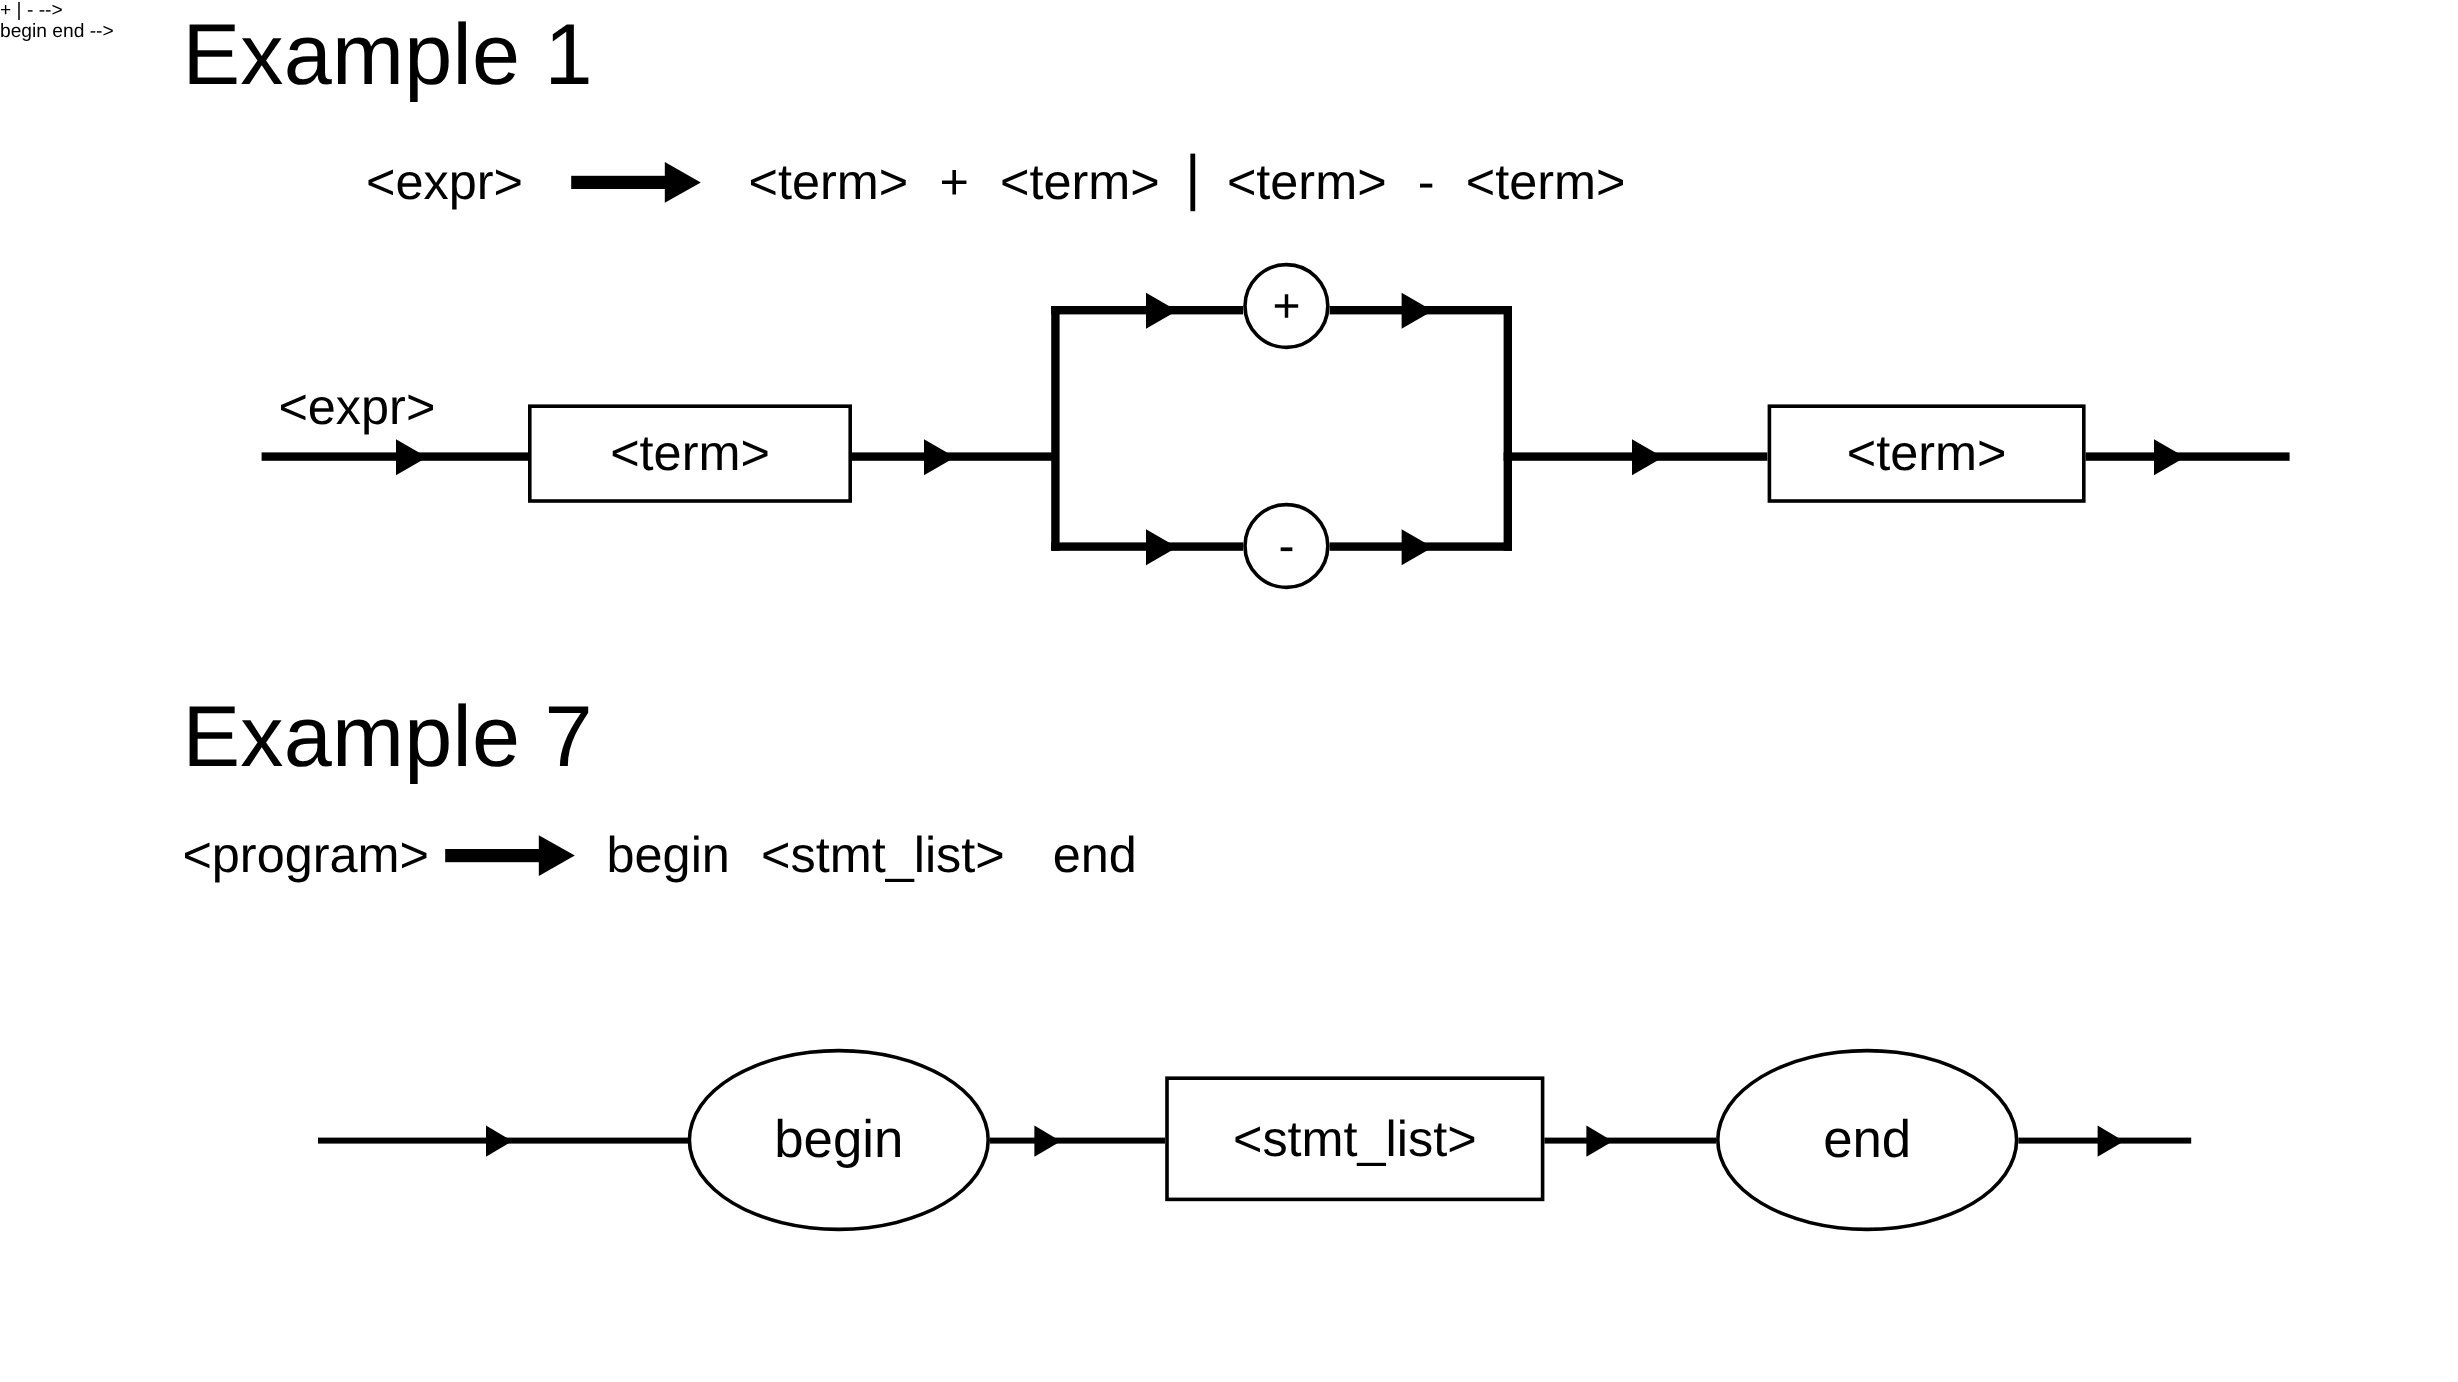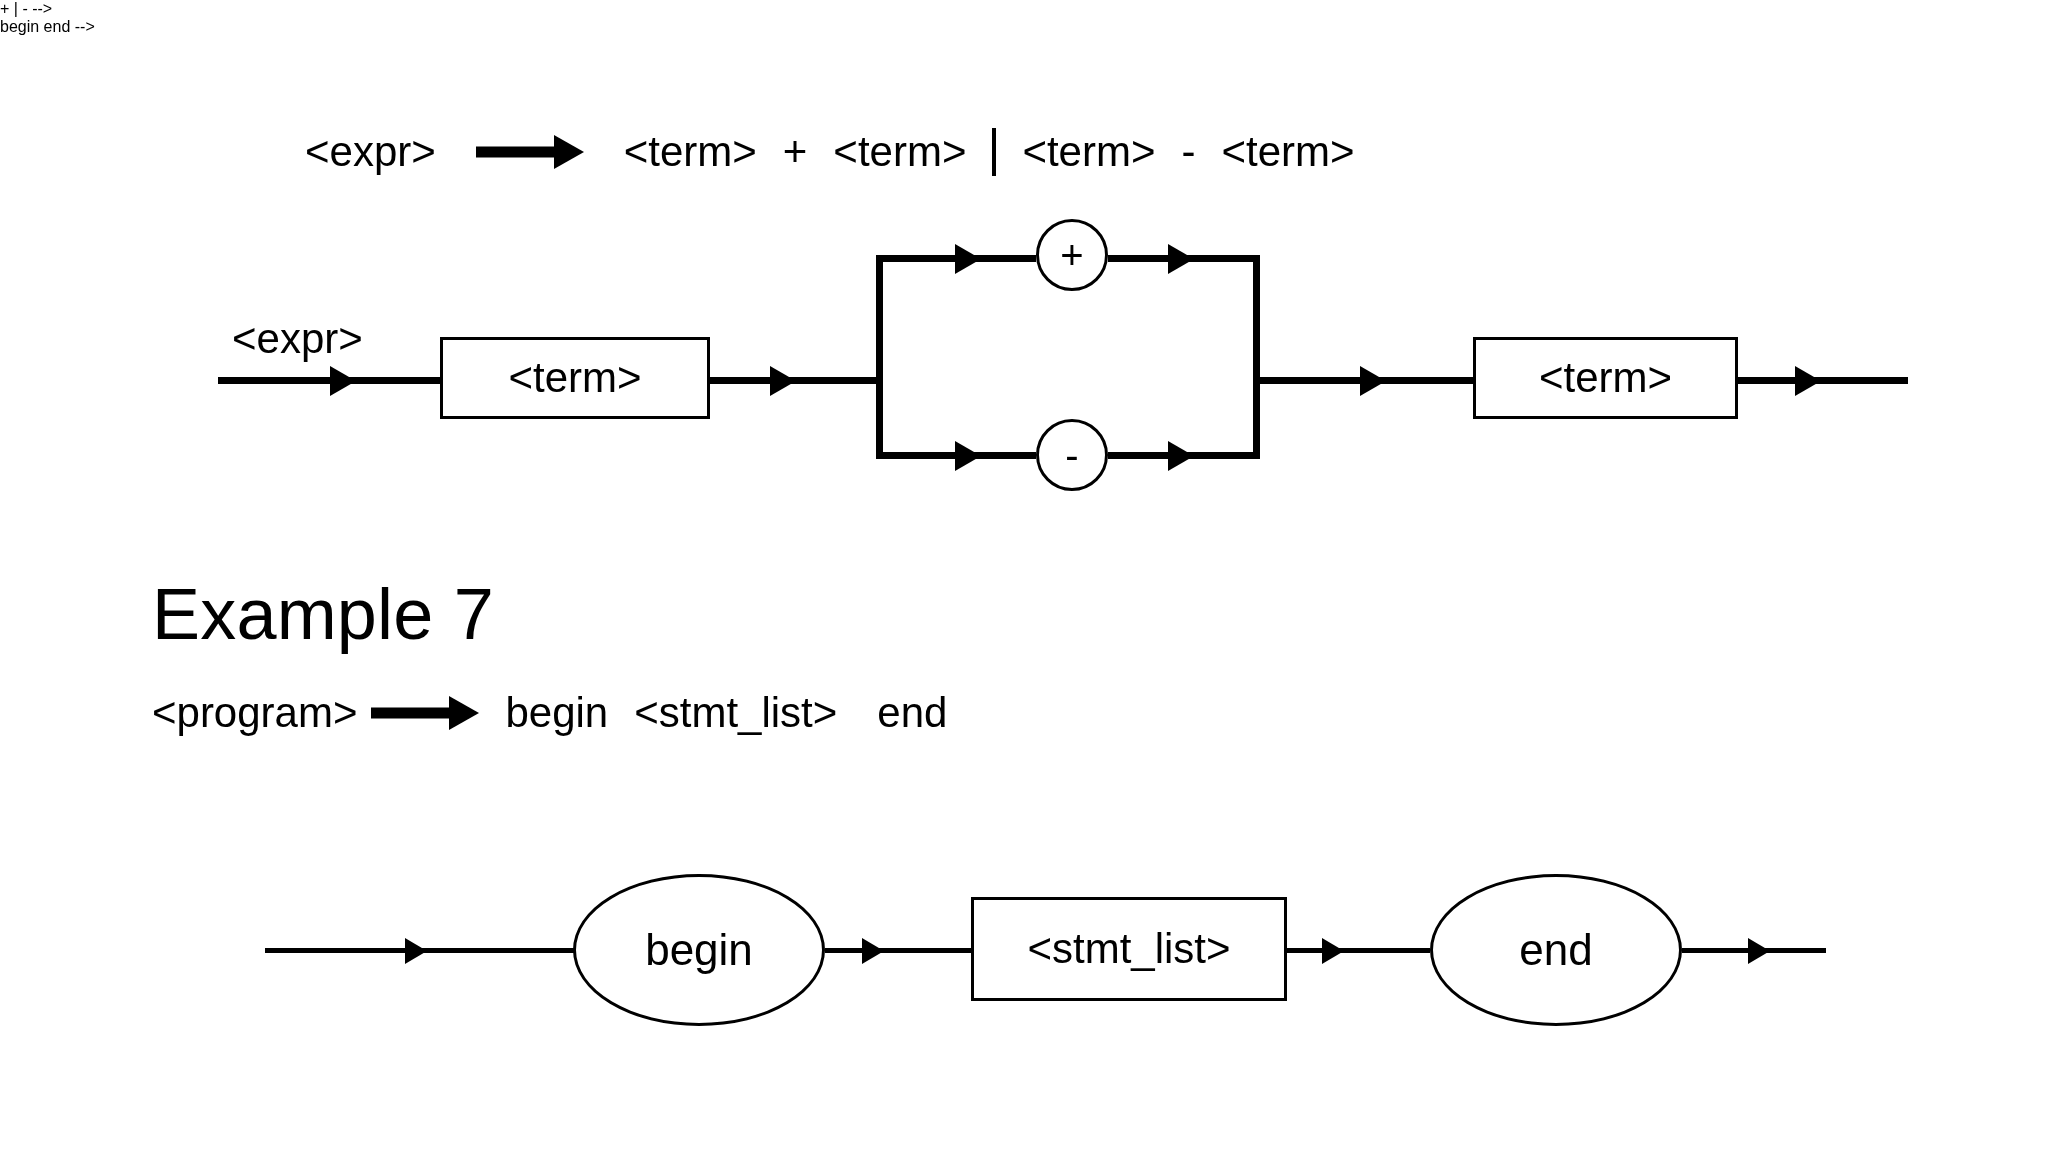--- a/index.html
+++ b/index.html
@@ -165,20 +165,21 @@
     white-space: nowrap;
     color: #000000;
   }
 </style>
 </head>
 <body>
 
 <div class="slide">
 
   
+  <div class="heading" id="heading-1">Example 1</div>
 
    <term> + <term> | <term> - <term> --&gt;
   <div class="production" id="production-1">
     <span class="tok">&lt;expr&gt;</span>
     <span class="sp-l"></span>
     <span class="rule-arrow">
       <span class="shaft"></span>
                 <span class="head"></span>
     </span>
     <span class="sp-l"></span>

